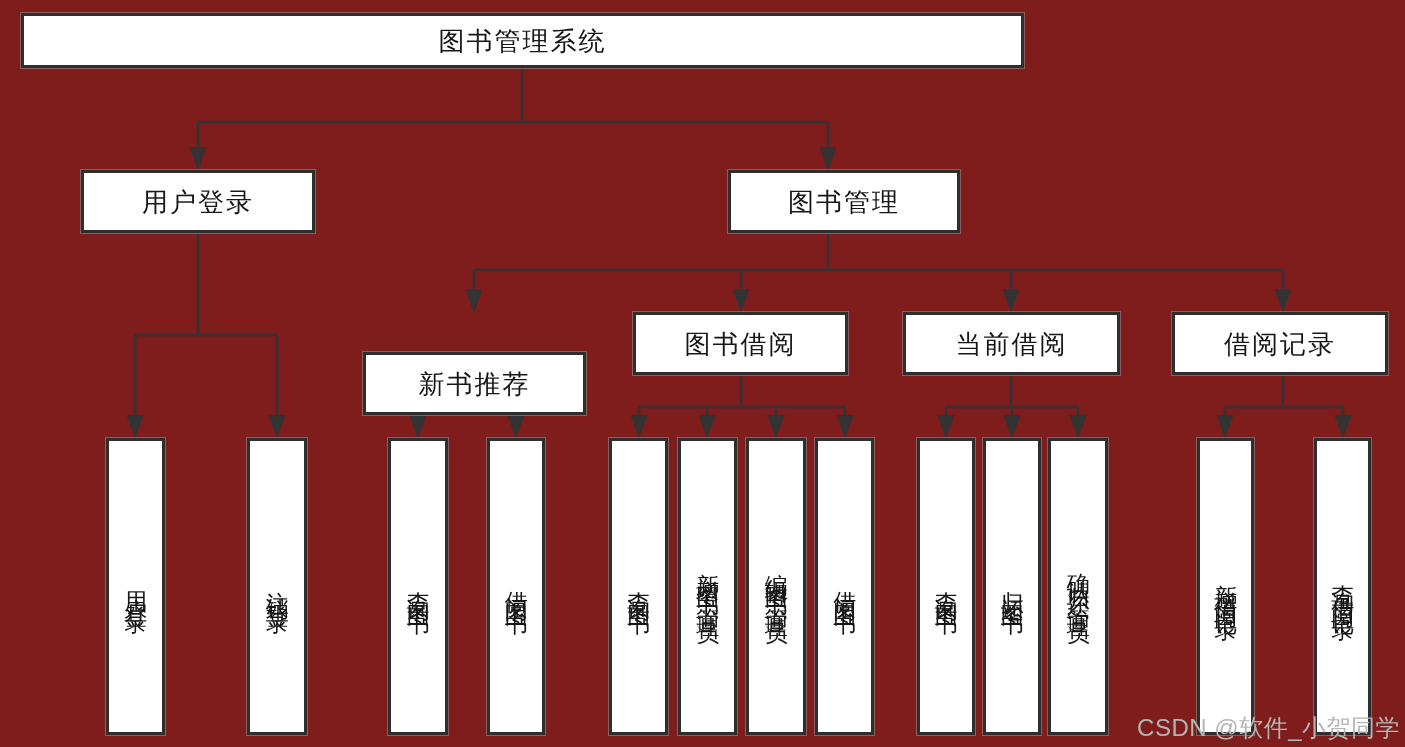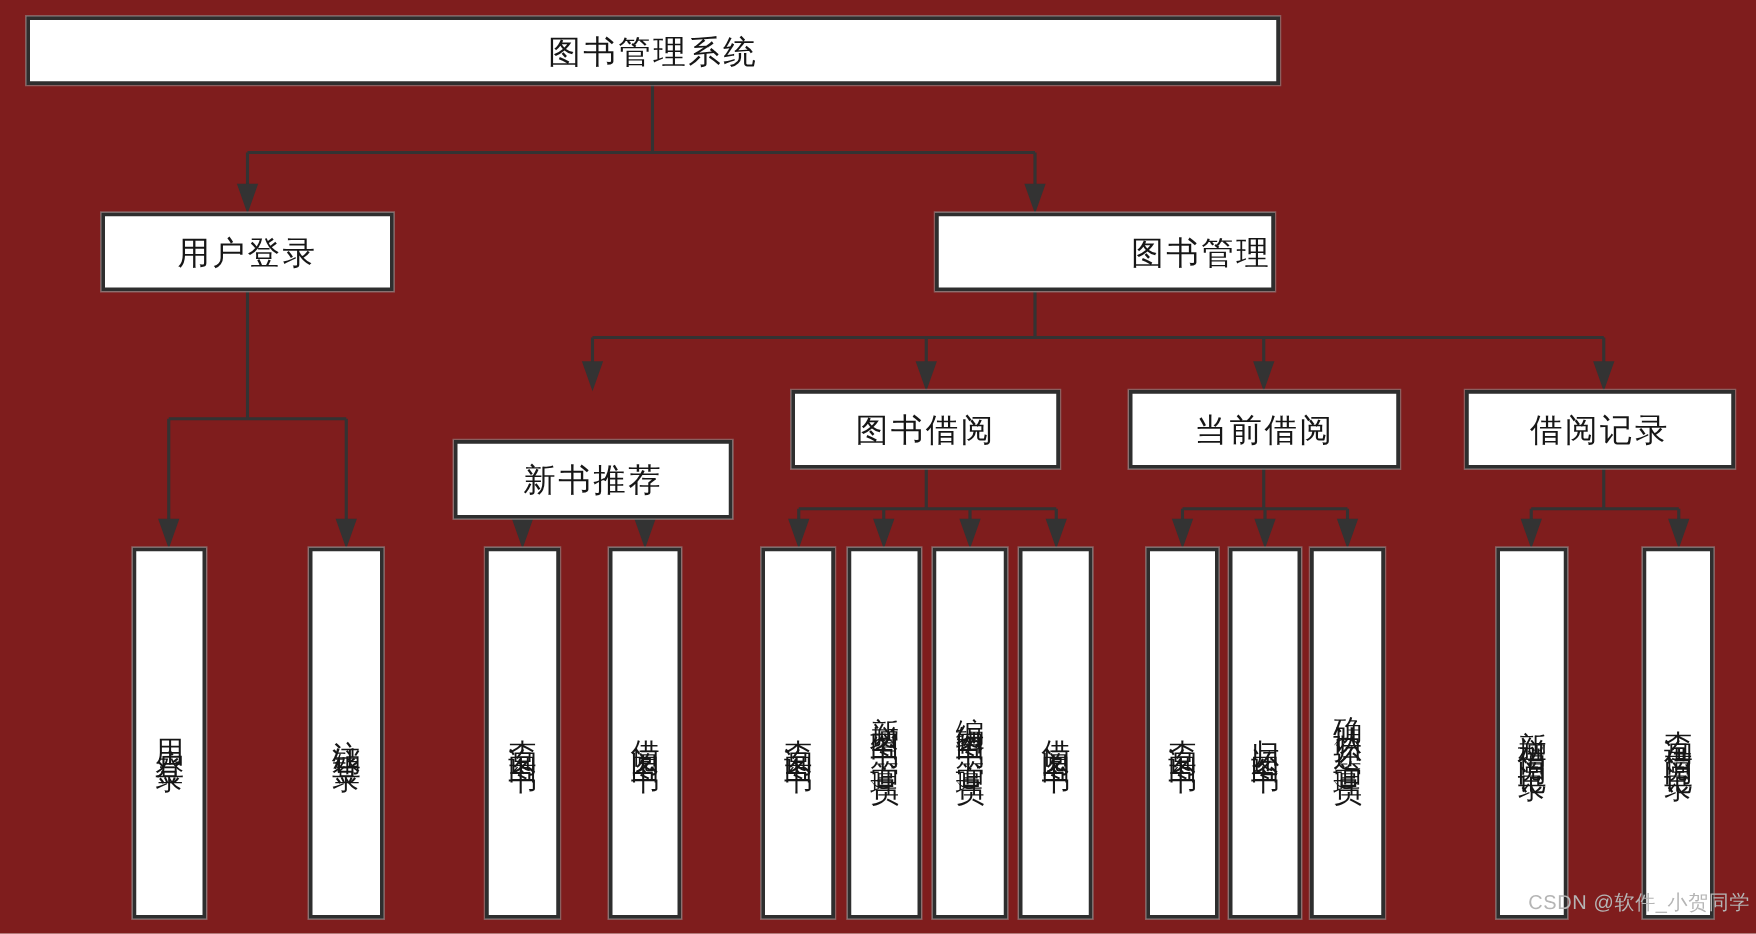--- a/index.html
+++ b/index.html
@@ -19,21 +19,21 @@
   .leaf{top:438px;height:297px;}
   .node-label{
     font-size:26px;color:#161616;letter-spacing:2px;white-space:nowrap;line-height:1;
   }
   .leaf-label{
     writing-mode:vertical-rl;text-orientation:mixed;
     font-size:23px;color:#161616;letter-spacing:7px;line-height:1.1;
   }
   .watermark{
     position:absolute;right:5px;top:712px;z-index:5;
-    font-size:16px;color:#b5b5b5;letter-spacing:.5px;white-space:nowrap;
+    font-size:24px;color:#b5b5b5;letter-spacing:.5px;white-space:nowrap;
   }
 </style>
 </head>
 <body>
 
 <div class="canvas">
 
   <svg class="connectors" width="1405" height="747" viewBox="0 0 1405 747">
 
     <path d="M522 68 V122 M198 122 H828 M198 122 V152 M828 122 V152" stroke="#333333" stroke-width="2.5" fill="none"></path>
@@ -73,21 +73,21 @@
     <polygon points="1343,439 1334.5,415 1351.5,415" fill="#333333"></polygon>
   </svg>
 
   <div class="box root">
     <span class="node-label">图书管理系统</span>
   </div>
 
   <div class="box row2" style="left:81px;width:234px;">
     <span class="node-label">用户登录</span>
   </div>
-  <div class="box row2" style="left:748px;width:272px;justify-content:flex-end;">
+  <div class="box row2" style="left:728px;width:232px;">
     <span class="node-label">图书管理</span>
   </div>
 
   <div class="box row3" style="left:363px;width:223px;margin-top:40px;">
     <span class="node-label">新书推荐</span>
   </div>
   <div class="box row3" style="left:633px;width:215px;align-items:center;">
     <span class="node-label">图书借阅</span>
   </div>
   <div class="box row3" style="left:903px;width:217px;">

